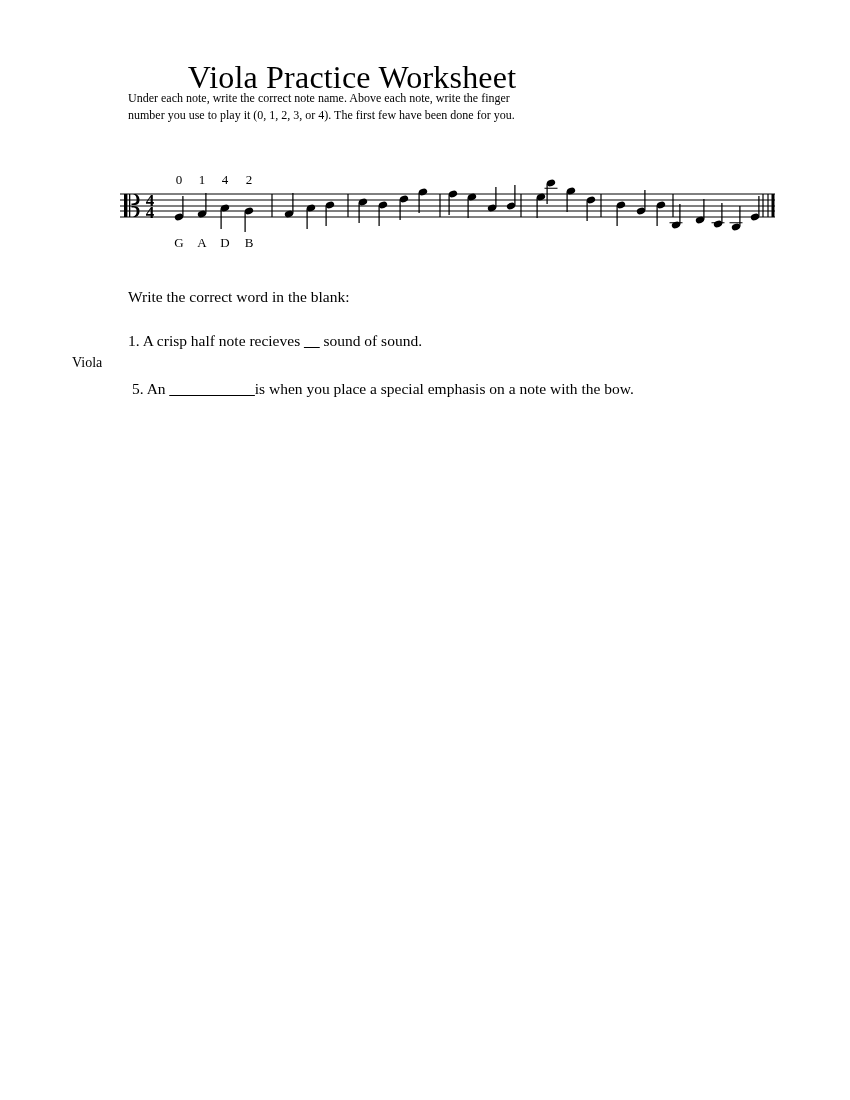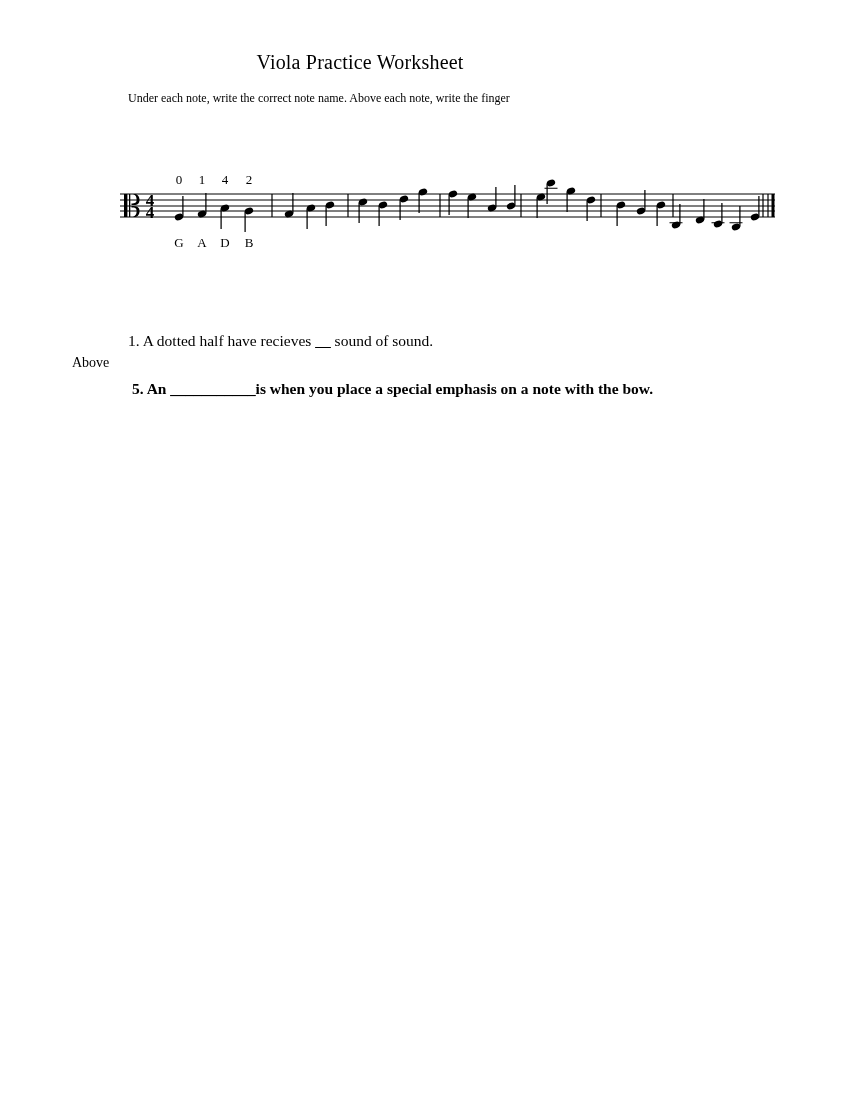--- a/index.html
+++ b/index.html
@@ -20,24 +20,23 @@
     position: absolute;
     inset: 0;
     background: #ffffff;
   }
   .page-title {
     position: absolute;
     top: 38px;
     left: 0;
     width: 704px;
     text-align: center;
-    font-size: 20px;
+    font-size: 32px;
     font-weight: normal;
     letter-spacing: 0.2px;
-    margin-left: 8px;
   }
   .intro {
     position: absolute;
     top: 90px;
     left: 128px;
     width: 600px;
     font-size: 12px;
     line-height: 1.45;
     text-align: left;
   }
@@ -88,41 +87,42 @@
     top: 330px;
     left: 128px;
     width: 600px;
     font-size: 15.5px;
   }
   .question {
     margin: 0 0 26px 0;
     line-height: 1.45;
     text-align: left;
   }
-  .question:last-child { margin-bottom: 8px; font-weight: bold; }
+  .question:last-child { margin-bottom: 8px; }
   .q-indent { padding-left: 4px; }
   .blank {
     text-decoration: underline;
     white-space: pre;
   }
 </style>
 </head>
 <body>
 
 <div class="page">
 
   <h1 class="page-title">Viola Practice Worksheet</h1>
 
   <div class="intro">
     <span>Under each note, write the correct note name.  Above each note, write the finger</span>
+    <span class="line2">number you use to play it (0, 1, 2, 3, or 4).  The first few have been done for you.</span>
   </div>
 
   <div class="score-block">
 
-    <span class="instrument-label">Above</span>
+    <span class="instrument-label">Viola</span>
 
     <svg class="staff-svg" id="staff-svg" width="850" height="100" viewBox="0 0 850 100" xmlns="http://www.w3.org/2000/svg">
         <line x1="120" y1="34" x2="775" y2="34" stroke="#000" stroke-width="1"></line>
         <line x1="120" y1="40" x2="775" y2="40" stroke="#000" stroke-width="1"></line>
         <line x1="120" y1="46" x2="775" y2="46" stroke="#000" stroke-width="1"></line>
         <line x1="120" y1="51" x2="775" y2="51" stroke="#000" stroke-width="1"></line>
         <line x1="120" y1="57" x2="775" y2="57" stroke="#000" stroke-width="1"></line>
         <g>
           <rect x="124" y="34" width="3.4" height="23" fill="#000"></rect>
           <rect x="129" y="34" width="1.3" height="23" fill="#000"></rect>
@@ -263,19 +263,20 @@
         <span class="finger-num" style="left: 249px; top: 13px;">2</span>
       </div>
     <div class="notename-row" id="notename-row">
         <span class="note-name" style="left: 179px; top: 76px;">G</span>
         <span class="note-name" style="left: 202px; top: 76px;">A</span>
         <span class="note-name" style="left: 225px; top: 76px;">D</span>
         <span class="note-name" style="left: 249px; top: 76px;">B</span>
       </div>
   </div>
 
+  <div class="prompt">Write the correct word in the blank:</div>
 
   <div class="questions" id="questions">
-      <p class="question"><span>1.</span><span> A dotted half have recieves </span><span class="blank">__</span><span> sound of sound.</span></p>
+      <p class="question"><span>1.</span><span> A crisp half note recieves </span><span class="blank">__</span><span> sound of sound.</span></p>
       <p class="question q-indent"><span>5.</span><span> An </span><span class="blank">___________</span><span>is when you place a special emphasis on a note with the bow.</span></p>
     </div>
 
 </div>
 
 </body></html>

